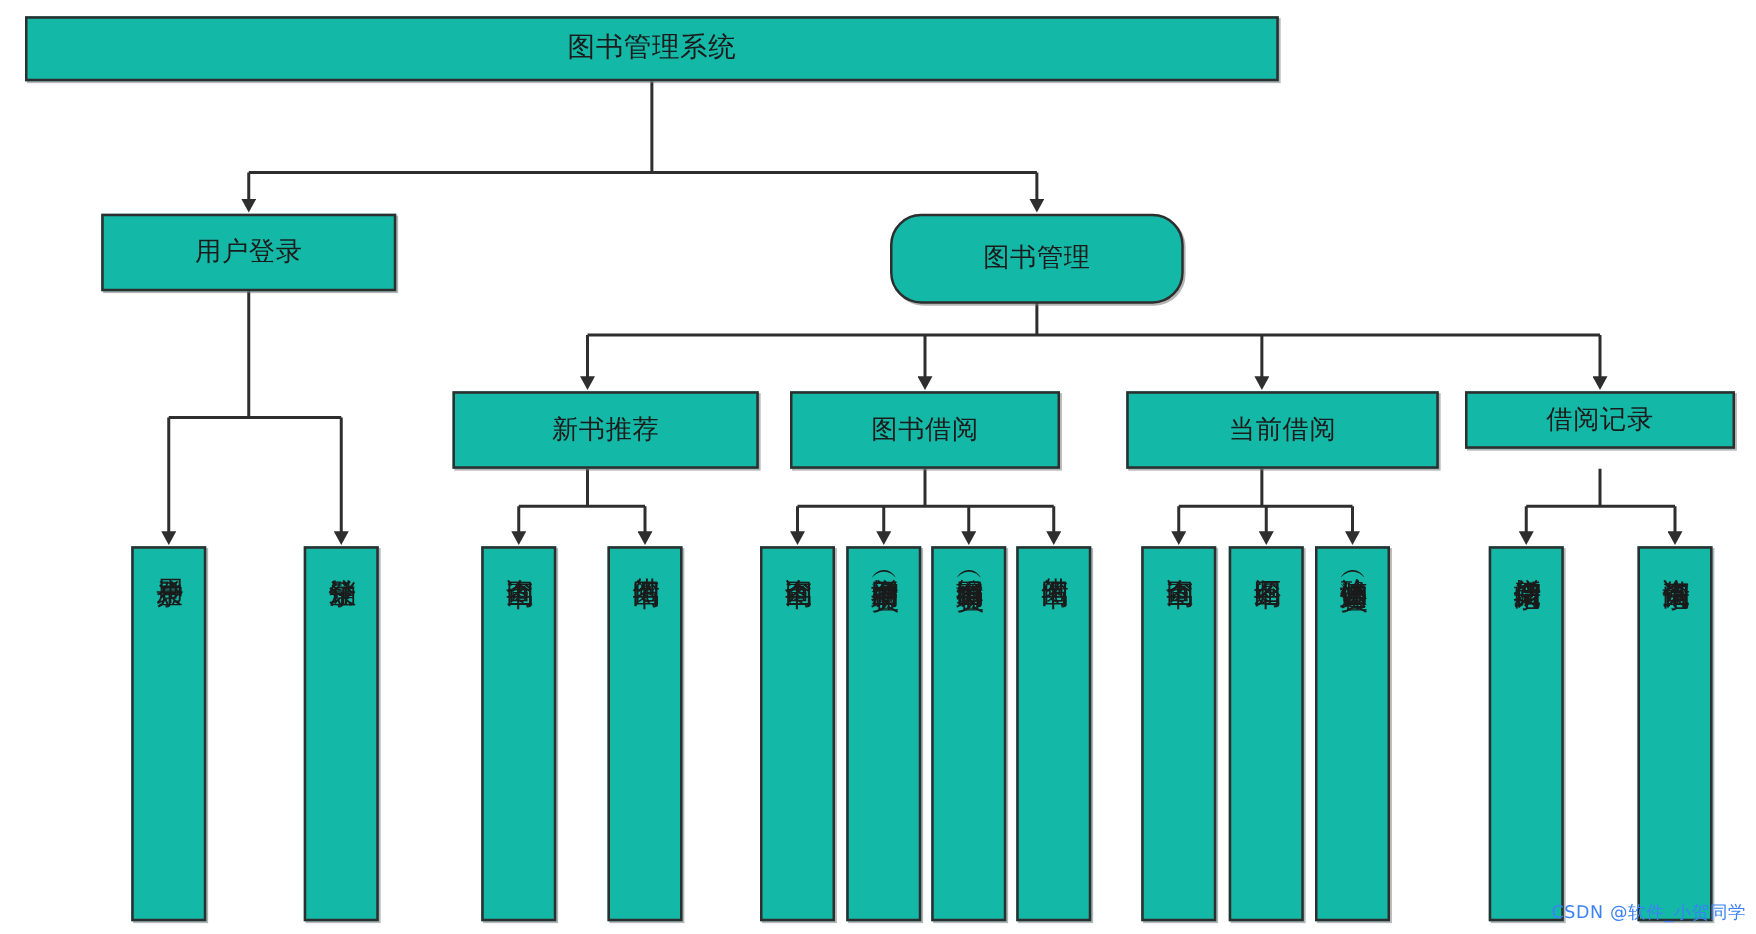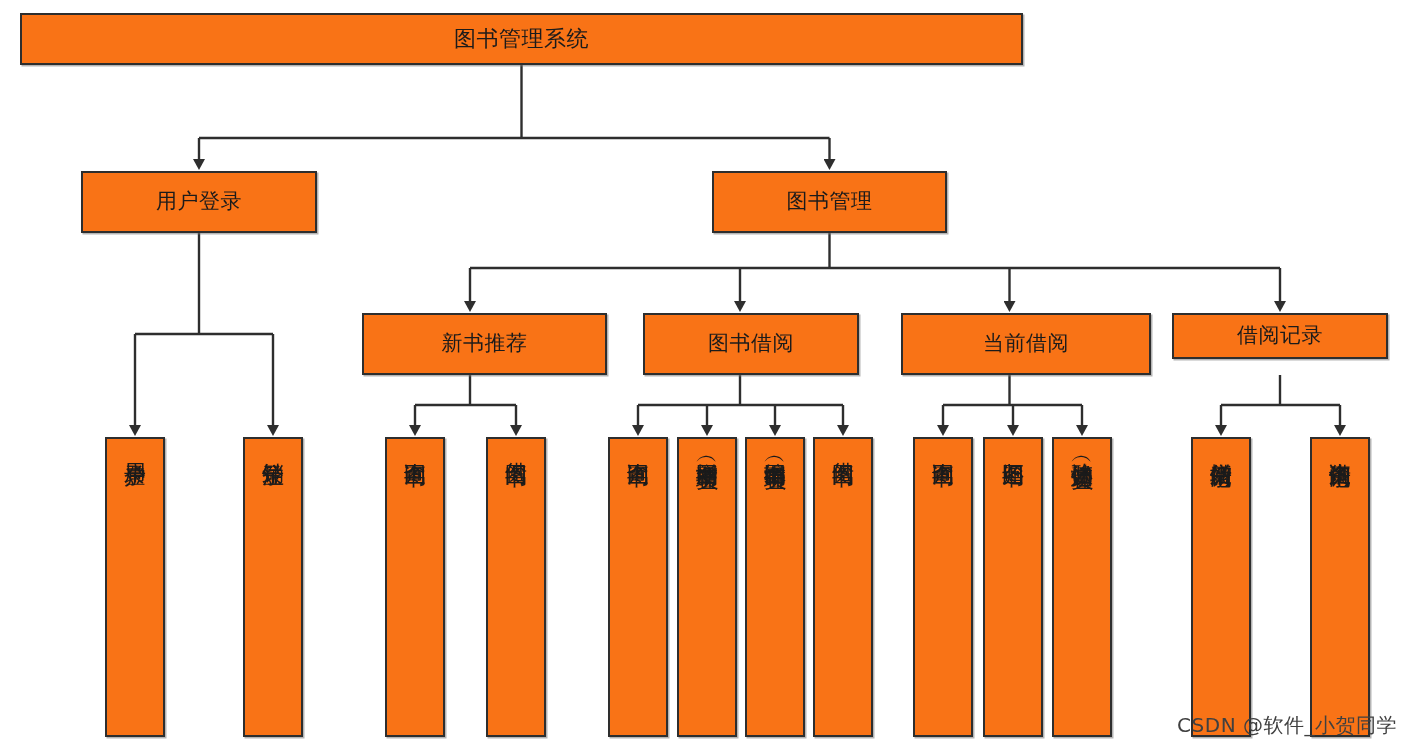--- a/index.html
+++ b/index.html
@@ -23,21 +23,21 @@
     position: absolute;
     left: 0;
     top: 0;
     width: 1405px;
     height: 747px;
     pointer-events: none;
   }
   .node {
     position: absolute;
     box-sizing: border-box;
-    background: #f97316;
+    background: #14b8a6;
     border: 2px solid #2e2e2e;
     box-shadow: 1.5px 1.5px 0 0 rgba(120,120,120,0.55);
     display: flex;
     align-items: center;
     justify-content: center;
     color: #1b1b1b;
   }
   .node .label {
     display: block;
     text-align: center;
@@ -60,22 +60,22 @@
     letter-spacing: 1px;
     white-space: nowrap;
   }
   .node.title .label {
     font-size: 22px;
   }
   .watermark {
     position: absolute;
     right: 8px;
     bottom: 8px;
-    font-size: 20px;
-    color: #404040;
+    font-size: 14px;
+    color: #3b82f6;
     letter-spacing: 0.5px;
     user-select: none;
     white-space: nowrap;
   }
 </style>
 </head>
 <body>
 
 <div id="diagram-root">
   <svg class="edges" viewBox="0 0 1405 747">
@@ -121,27 +121,27 @@
       </g>
   </svg>
 
   <div id="node-layer">
       <div class="node horizontal title" style="left: 20px; top: 13px; width: 1003px; height: 52px;">
         <span class="label">图书管理系统</span>
       </div>
       <div class="node horizontal" style="left: 81px; top: 171px; width: 236px; height: 62px;">
         <span class="label">用户登录</span>
       </div>
-      <div class="node horizontal" style="left: 712px; top: 171px; width: 235px; height: 62px;">
+      <div class="node horizontal" style="left: 712px; top: 171px; width: 235px; height: 72px; border-radius: 25px;">
         <span class="label">图书管理</span>
       </div>
       <div class="node horizontal" style="left: 362px; top: 313px; width: 245px; height: 62px;">
         <span class="label">新书推荐</span>
       </div>
-      <div class="node horizontal" style="left: 632px; top: 313px; width: 216px; height: 62px; margin-left: 11px;">
+      <div class="node horizontal" style="left: 632px; top: 313px; width: 216px; height: 62px;">
         <span class="label">图书借阅</span>
       </div>
       <div class="node horizontal" style="left: 901px; top: 313px; width: 250px; height: 62px;">
         <span class="label">当前借阅</span>
       </div>
       <div class="node horizontal" style="left: 1172px; top: 313px; width: 216px; height: 46px;">
         <span class="label">借阅记录</span>
       </div>
       <div class="node vertical" style="left: 105px; top: 437px; width: 60px; height: 300px;">
         <span class="label">用户登录</span>

